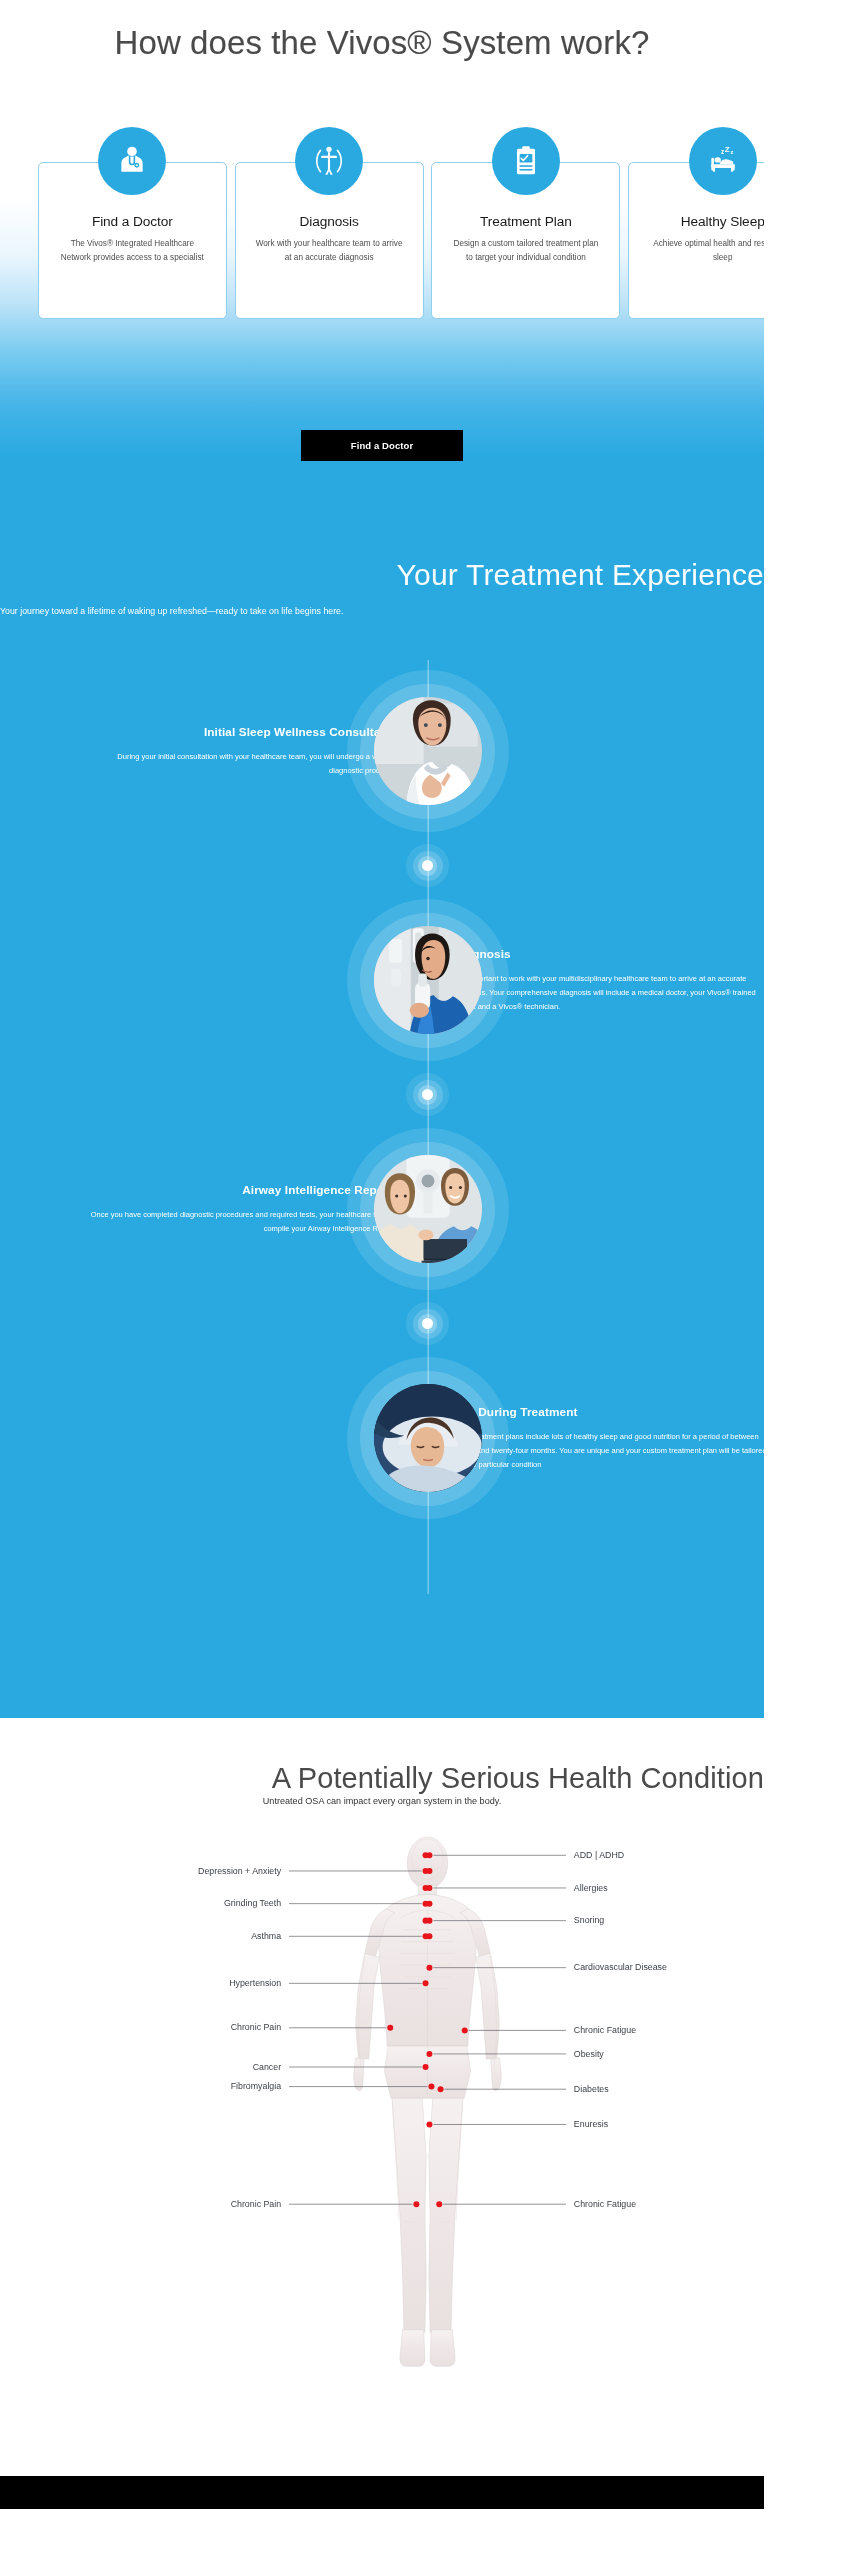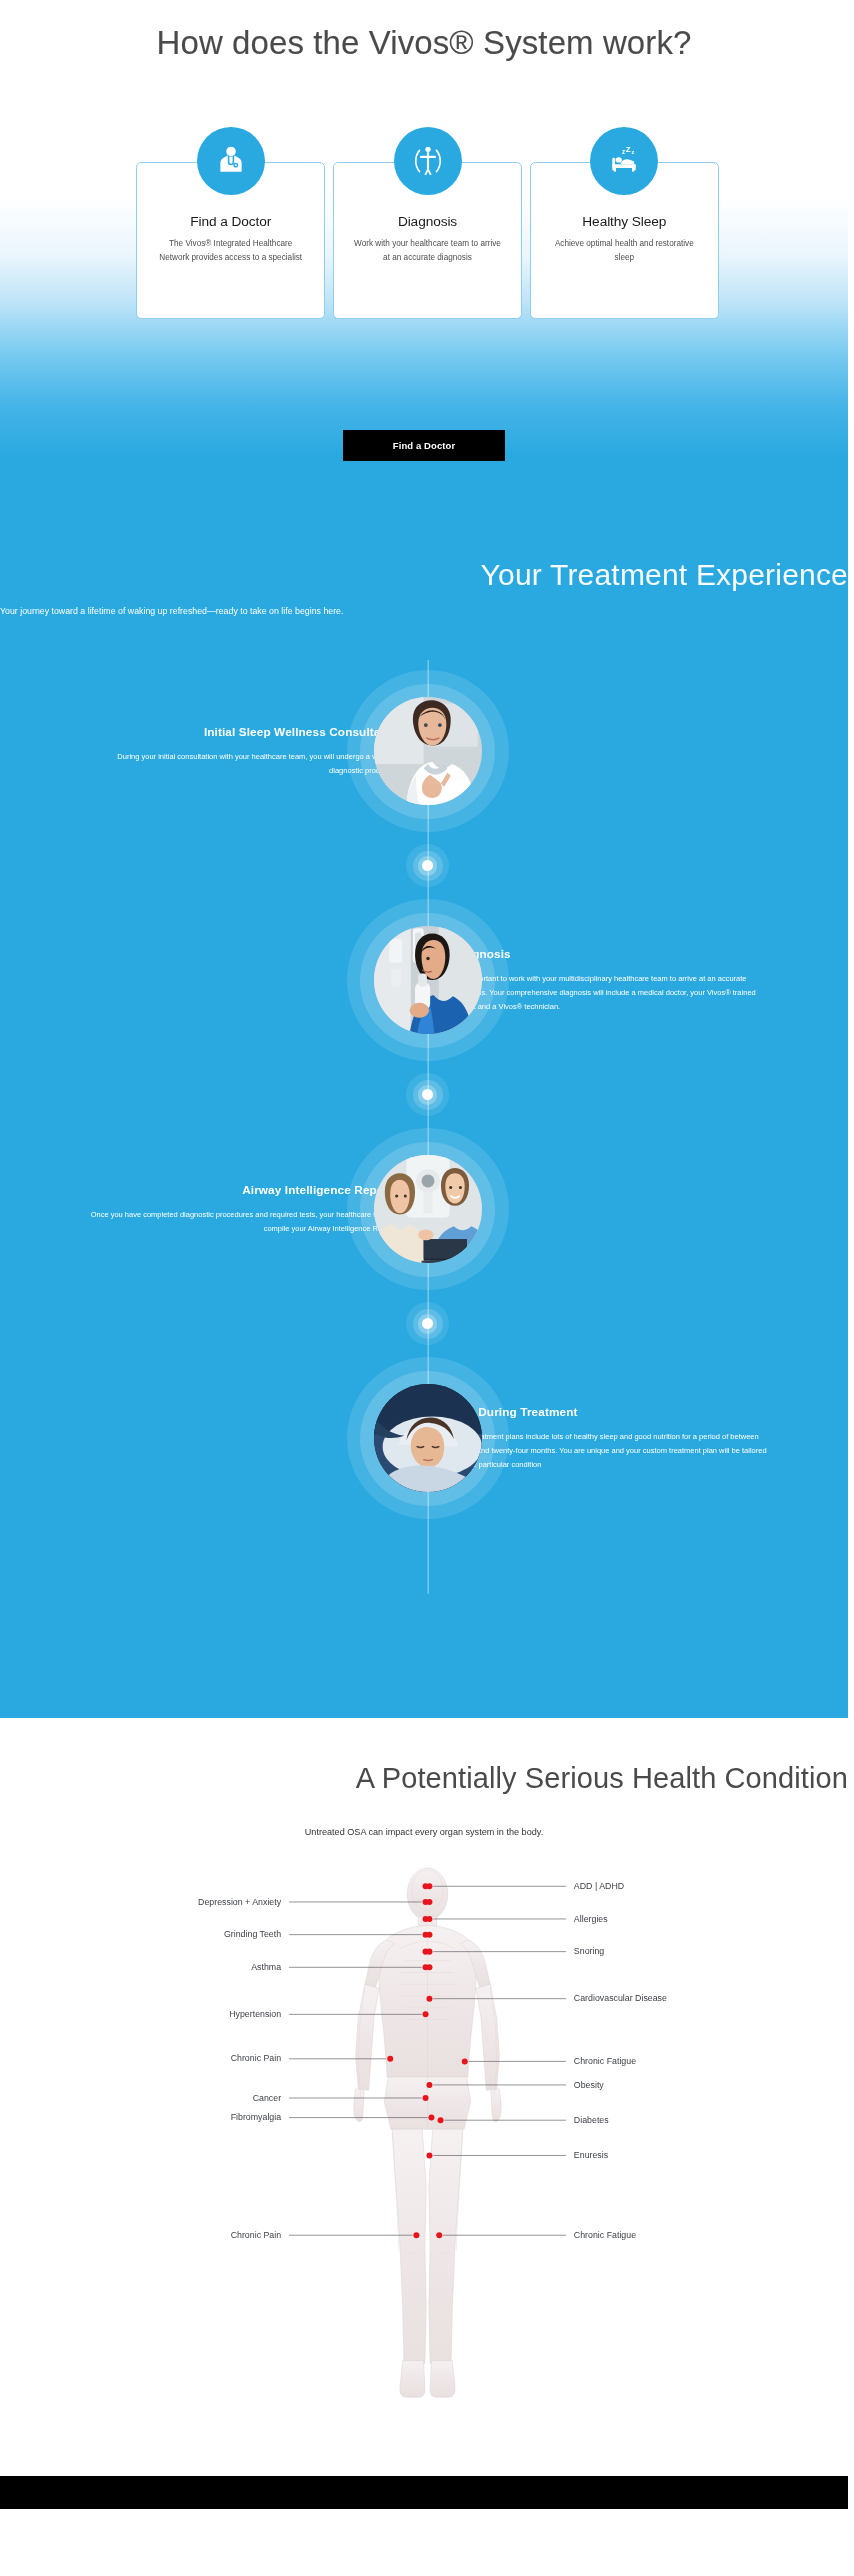--- a/index.html
+++ b/index.html
@@ -1,21 +1,21 @@
 <!DOCTYPE html>
 <html style="font-size:10.5px"><head>
 <meta charset="utf-8">
 <style>
   * { box-sizing: border-box; margin: 0; padding: 0; }
   html, body {
     width: 855px;
     font-family: "Liberation Sans", sans-serif;
     background: #ffffff;
   }
-  .page { width: 848px; position: relative; overflow: hidden; }
+  .page { width: 764px; position: relative; overflow: hidden; }
 
   
   .sec-how {
     position: relative;
     height: 536px;
     background: linear-gradient(to bottom,
        #ffffff 0px, #ffffff 196px,
        #eaf6fd 255px,
        #bfe4f8 301px,
        #79cbf0 353px,
@@ -220,21 +220,21 @@
     text-align: right;
     font-size: 29px;
     font-weight: 300;
     color: #4a4a4a;
     letter-spacing: 0.1px;
   }
   .health-sub {
     text-align: center;
     font-size: 9.1px;
     color: #333333;
-    margin-top: 32px;
+    margin-top: 1px;
   }
   .body-diagram {
     position: relative;
     width: 855px;
     height: 588px;
     margin-top: 14.4px;
   }
   .body-diagram svg { display: block; }
   .footer-bar {
     width: 855px;
@@ -274,20 +274,34 @@
             <rect x="17" y="22" width="30" height="4.5" rx="2.2"></rect>
             <path d="M30 48l-5 10h4l3-7 3 7h4l-5-10z"></path>
             <path d="M16 12c-5 6-7 13-7 20s2 14 7 20" fill="none" stroke="#fff" stroke-width="3" stroke-linecap="round"></path>
             <path d="M48 12c5 6 7 13 7 20s-2 14-7 20" fill="none" stroke="#fff" stroke-width="3" stroke-linecap="round"></path>
           </svg>
         </div>
         <div class="card-title">Diagnosis</div>
         <div class="card-desc">Work with your healthcare team to arrive at an accurate diagnosis</div>
       </div>
 
+      <div class="card">
+        <div class="card-icon">
+          <svg viewBox="0 0 64 64" aria-hidden="true">
+            <rect x="15" y="9" width="34" height="48" rx="3"></rect>
+            <rect x="25" y="4" width="14" height="8" rx="2"></rect>
+            <rect x="20" y="19" width="24" height="16" rx="1.5" fill="#29a9e0"></rect>
+            <path d="M23 27l4 4 8-9" fill="none" stroke="#fff" stroke-width="3" stroke-linecap="round" stroke-linejoin="round"></path>
+            <rect x="20" y="40" width="24" height="3" fill="#29a9e0"></rect>
+            <rect x="20" y="47" width="24" height="3" fill="#29a9e0"></rect>
+          </svg>
+        </div>
+        <div class="card-title">Treatment Plan</div>
+        <div class="card-desc">Design a custom tailored treatment plan to target your individual condition</div>
+      </div>
 
       <div class="card">
         <div class="card-icon">
           <svg viewBox="0 0 64 64" aria-hidden="true">
             <text x="31" y="18" font-size="12" font-weight="700" text-anchor="middle" fill="#fff" font-family="Liberation Sans, sans-serif">z</text>
             <text x="40" y="15" font-size="15" font-weight="700" text-anchor="middle" fill="#fff" font-family="Liberation Sans, sans-serif">Z</text>
             <text x="49" y="18" font-size="11" font-weight="700" text-anchor="middle" fill="#fff" font-family="Liberation Sans, sans-serif">z</text>
             <ellipse cx="22" cy="30" rx="6" ry="5"></ellipse>
             <path d="M26 35c4-6 11-8 18-5l7 3v5H26z"></path>
             <rect x="10" y="26" width="5" height="24" rx="2"></rect>

